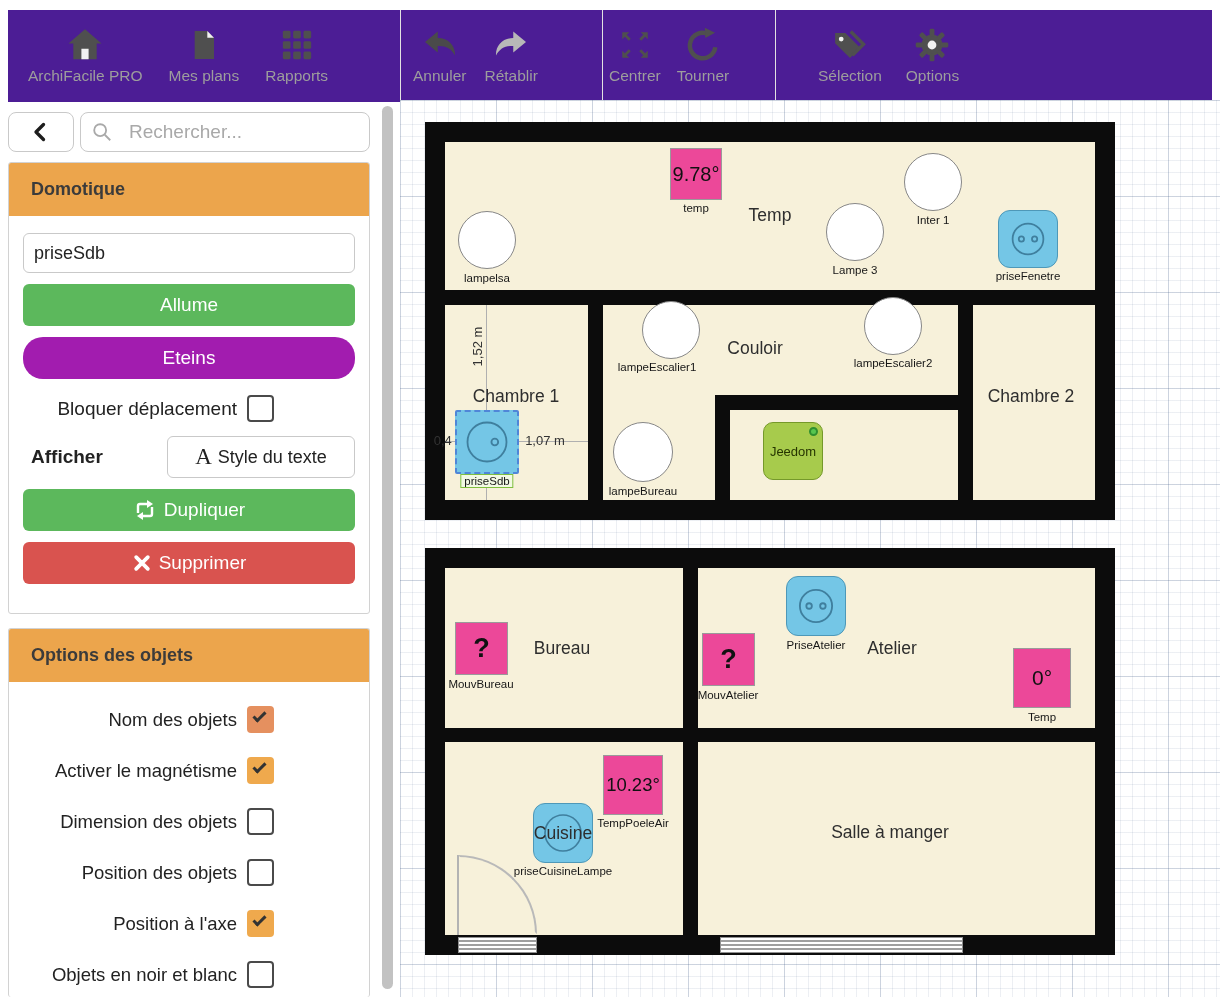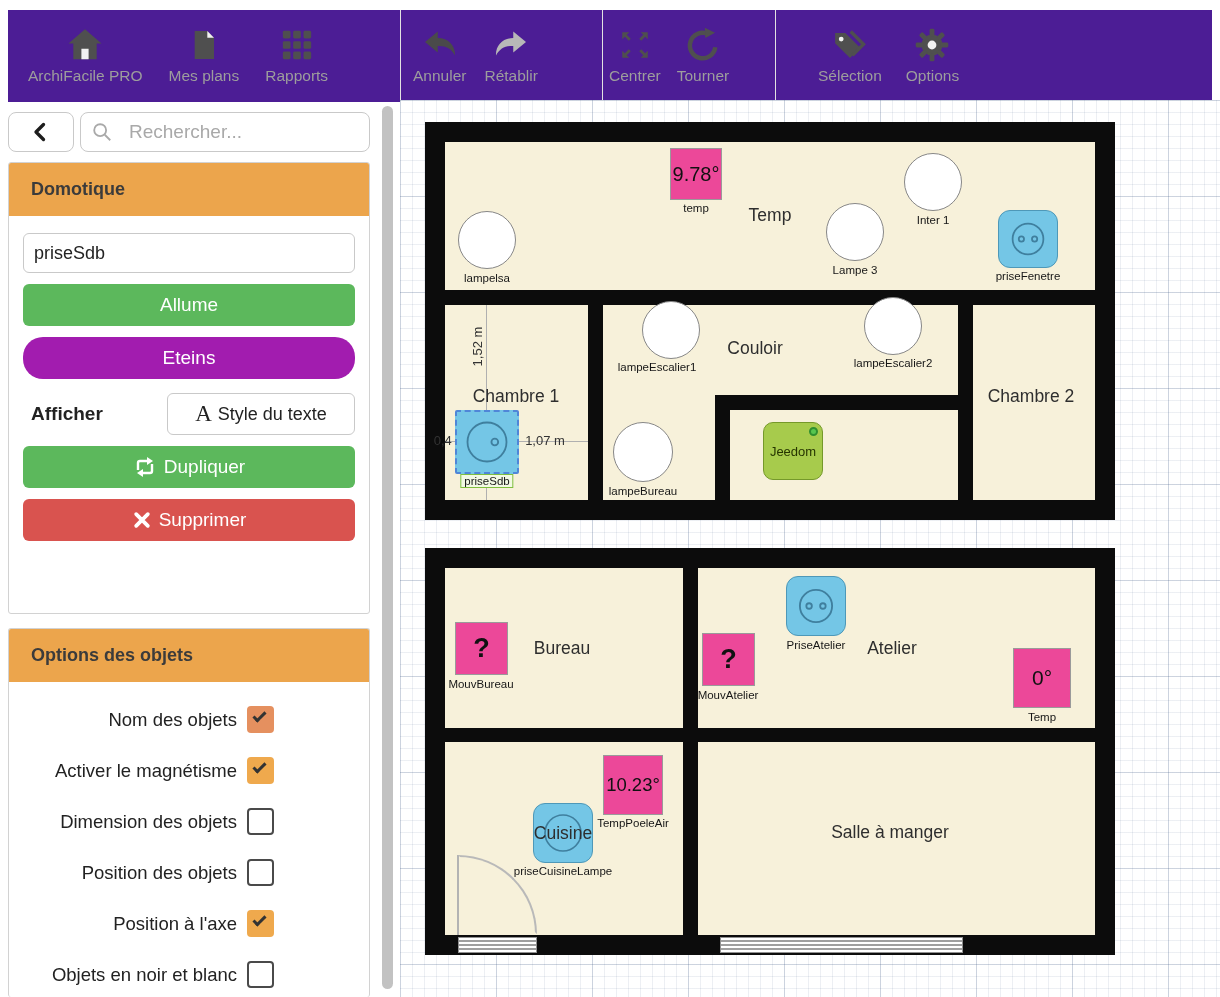--- a/index.html
+++ b/index.html
@@ -378,20 +378,24 @@
     </svg>
   <input type="text" placeholder="Rechercher..." style="">
 </div>
 
 <div class="panel panel-1">
   <div class="panel-header">Domotique</div>
   <input class="dev-input" type="text" value="priseSdb" style="">
   <div class="btn btn-green">Allume</div>
   <div class="btn btn-blue">Eteins</div>
 
+  <div class="block-row">
+    <span class="rlabel">Bloquer déplacement</span>
+    <span class="cb"></span>
+  </div>
 
   <div class="show-row">
     <span class="rlabel">Afficher</span>
     <div class="style-btn">
       <span class="serifA">A</span>
       <span>Style du texte</span>
     </div>
   </div>
 
   <div class="btn btn-green">

